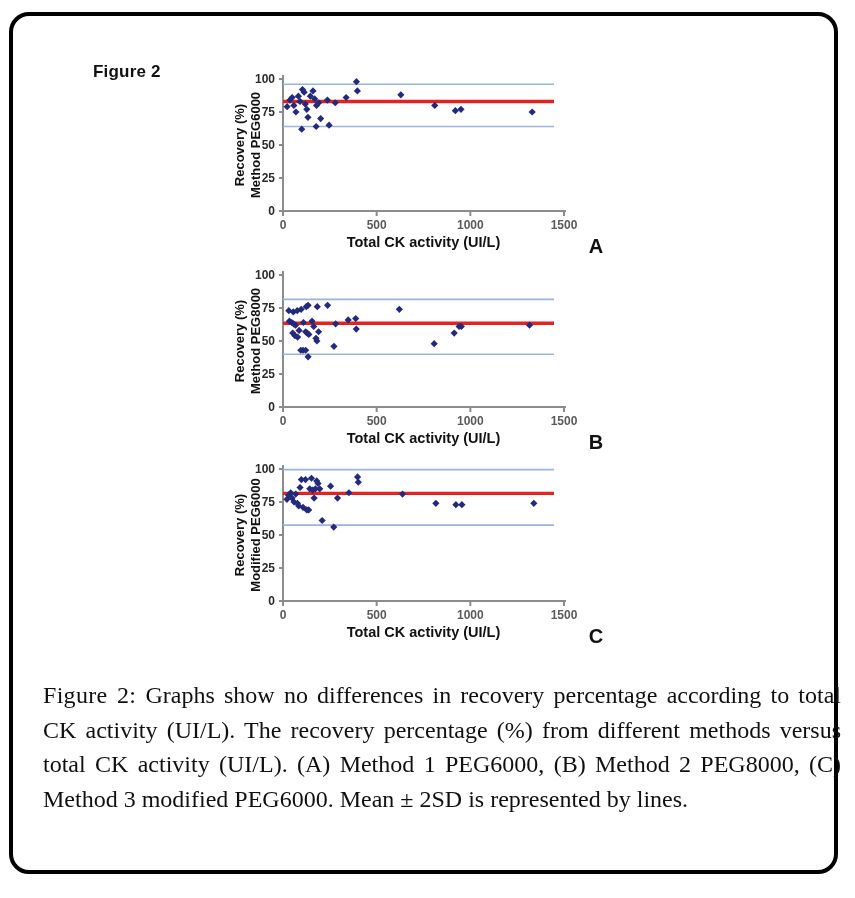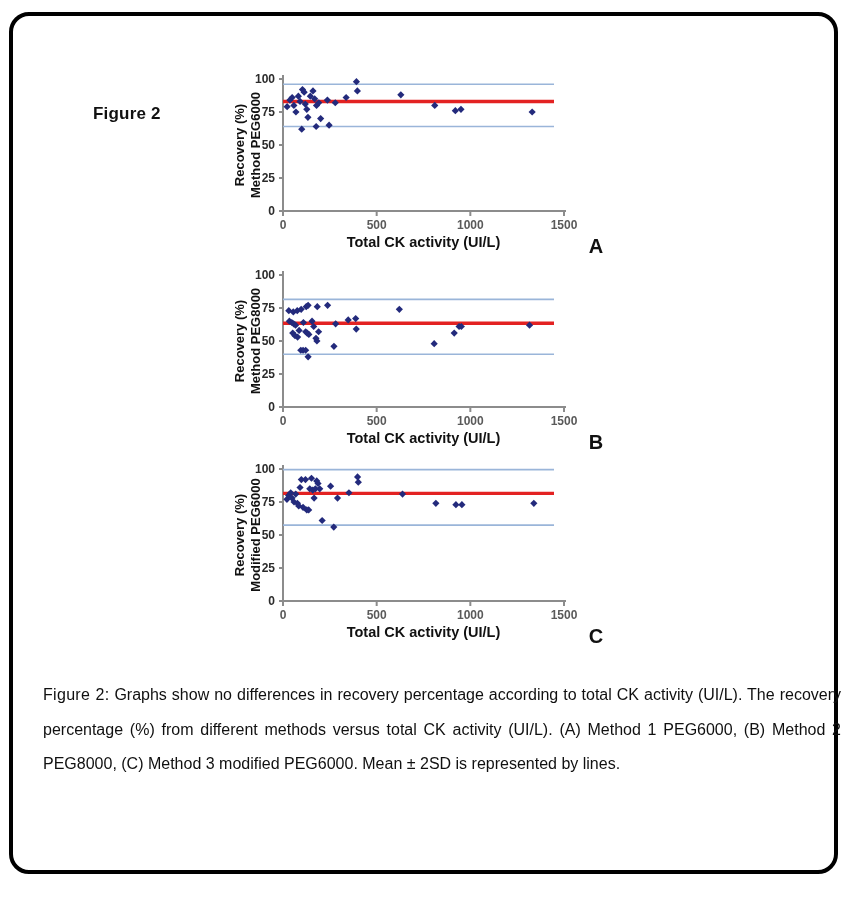--- a/index.html
+++ b/index.html
@@ -3,29 +3,29 @@
 <meta charset="utf-8">
 <style>
   html,body{margin:0;padding:0;background:#ffffff;}
   body{width:855px;height:898px;position:relative;font-family:"Liberation Sans",sans-serif;}
   .figure-card{
     position:absolute;left:9px;top:12px;width:829px;height:862px;
     border:4px solid #000;border-radius:20px;background:#fff;box-sizing:border-box;
   }
   .figure-label{
     position:absolute;left:80px;top:46px;
-    font-size:17px;font-weight:bold;color:#111;letter-spacing:0.2px;margin-top:42px;
+    font-size:17px;font-weight:bold;color:#111;letter-spacing:0.2px;
   }
   .chart{position:absolute;left:205px;width:440px;height:200px;}
   #chartA{top:45px;}
   #chartB{top:241px;}
   #chartC{top:435px;}
   .figure-caption{
     position:absolute;left:30px;top:662px;width:798px;
-    font-family:Liberation Sans, sans-serif;font-size:16px;line-height:34.5px;
+    font-family:Liberation Serif, serif;font-size:24px;line-height:34.5px;
     color:#101010;text-align:justify;margin:0;
   }
   .figure-caption .lead{letter-spacing:0.3px;}
   svg text{font-family:"Liberation Sans",sans-serif;}
 </style>
 </head>
 <body>
 
 <div class="figure-card">
   <div class="figure-label">Figure 2</div>

